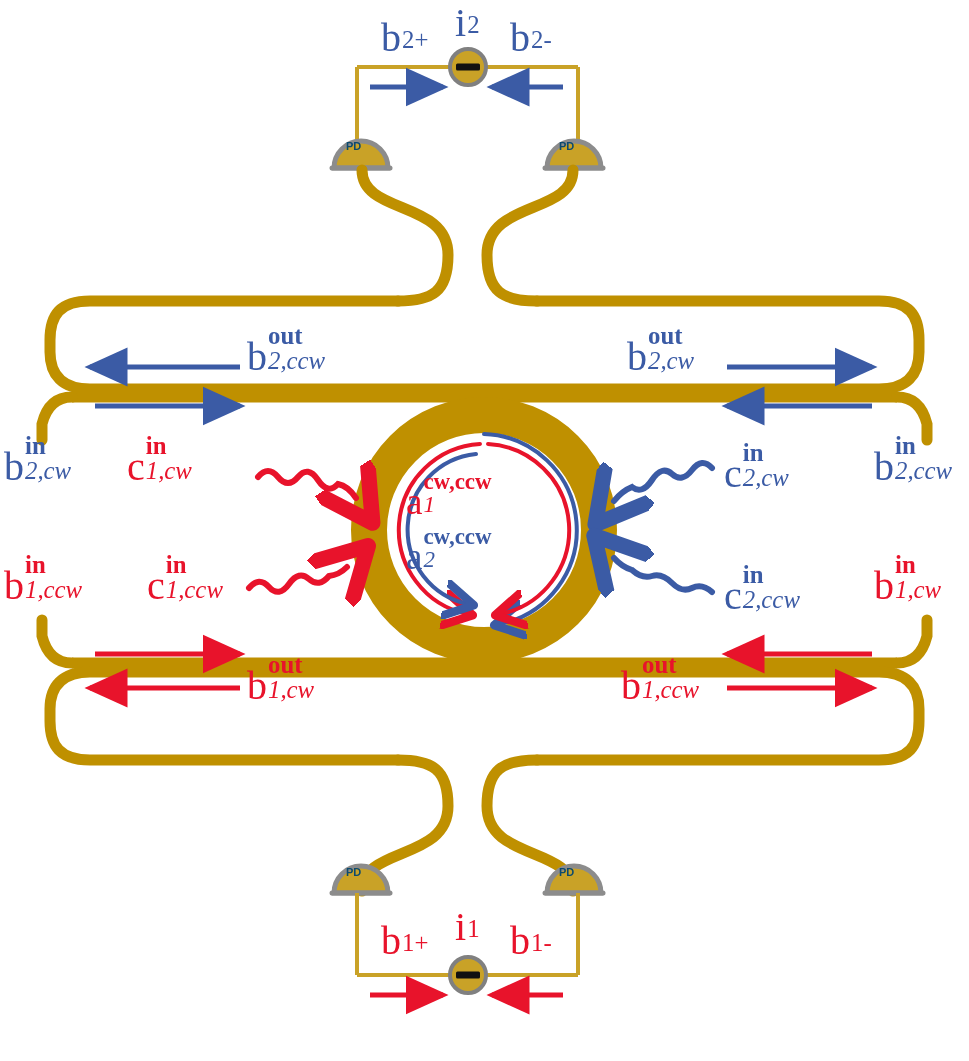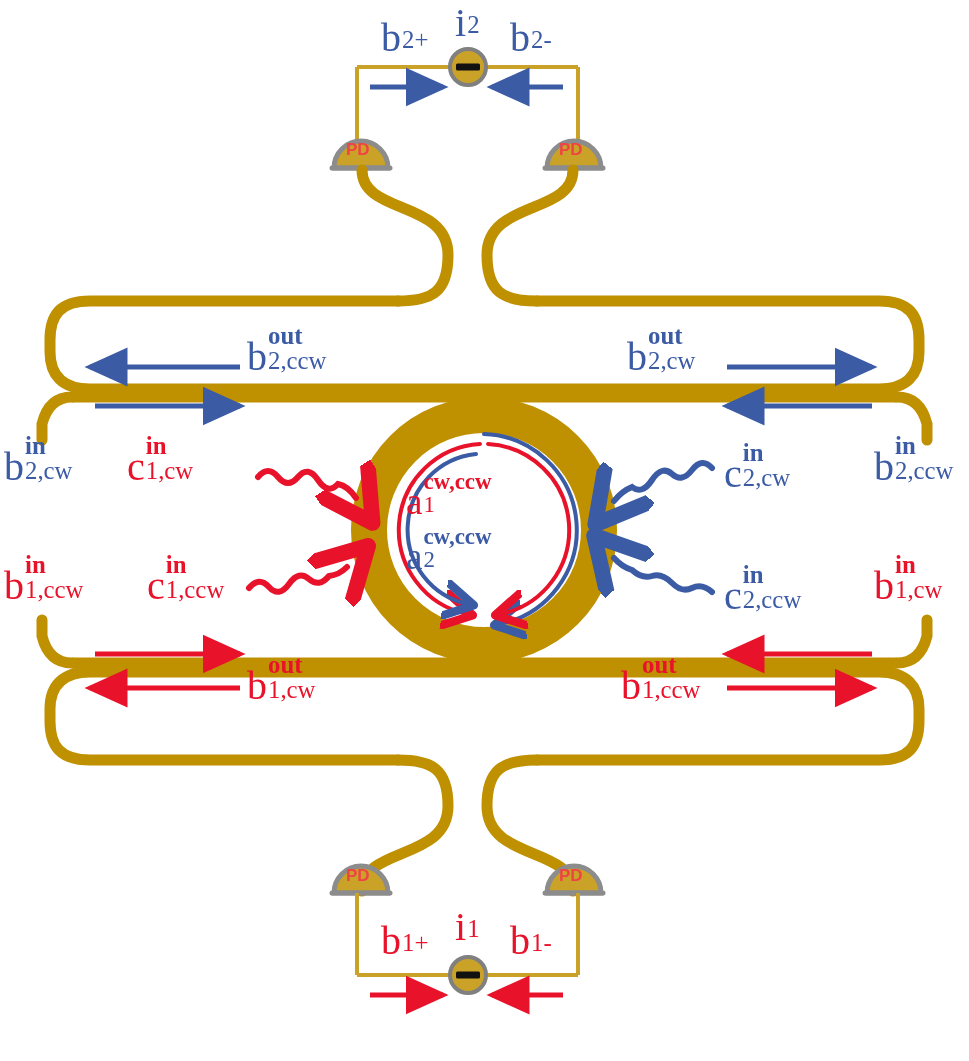--- a/index.html
+++ b/index.html
@@ -34,34 +34,35 @@
     top:-0.52em;
     margin-left:1px;
     font-weight:bold;
   }
   .sub{
     position:absolute;
     font-size:0.62em;
     left:100%;
     top:0.48em;
     margin-left:1px;
+    font-style:italic;
   }
   .sub-only{
     position:absolute;
     font-size:0.62em;
     left:100%;
     top:0.40em;
     margin-left:1px;
   }
   .pdtext{
     position:absolute;
     font-family:"Liberation Sans", sans-serif;
     font-weight:bold;
-    font-size:17px;
-    color:#ef4444;
+    font-size:11px;
+    color:#0c4a6e;
     letter-spacing:0px;
     user-select:none;
   }
 </style>
 </head>
 <body>
 
 <div id="stage">
 
   <svg id="art" viewBox="0 0 969 1061">

